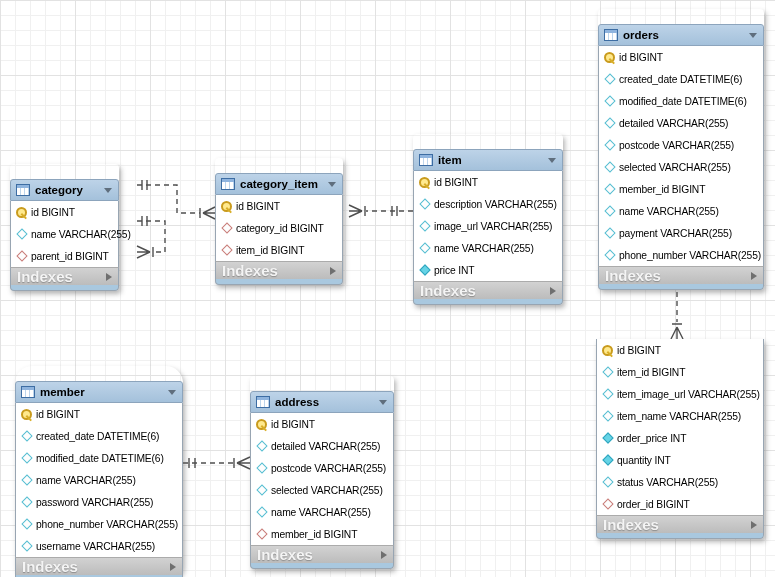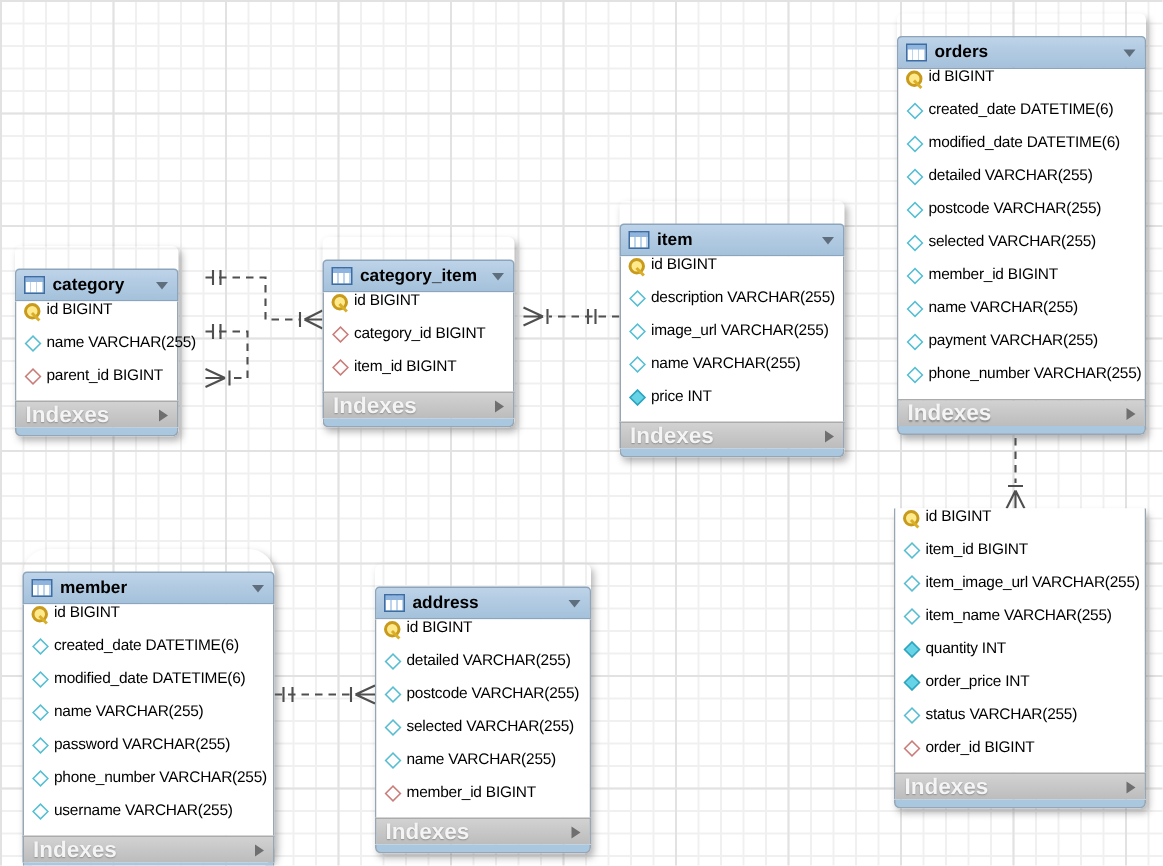--- a/index.html
+++ b/index.html
@@ -30,21 +30,21 @@
             border:1px solid #3d6da3;
             background-image:
               linear-gradient(#8fb4de, #8fb4de),
               repeating-linear-gradient(90deg, #ffffff 0 3px, #bdd5ec 3px 4px);
             background-size:100% 3px, 100% 100%;
             background-repeat:no-repeat, repeat; }
   .caret { width:0; height:0; margin-left:auto;
            border-left:4px solid transparent; border-right:4px solid transparent;
            border-top:5px solid #5f6e7d; }
   .rows { background:#fff; border-left:1px solid #98a5b2; border-right:1px solid #98a5b2; }
-  .row { display:flex; height:22px; background:#fff; }
+  .row { display:flex; align-items:center; height:22px; background:#fff; }
   .ftx { font-size:10.3px; color:#000; white-space:nowrap; letter-spacing:-0.15px; }
   .ic { position:relative; width:12px; height:12px; flex:0 0 12px; margin:0 3px 0 5px; }
   .ic.open::before, .ic.filled::before, .ic.fk::before {
     content:''; position:absolute; left:2px; top:2px; width:6px; height:6px;
     transform:rotate(45deg); }
   .ic.open::before   { background:#fdfdfd; border:1.5px solid #55bed2; }
   .ic.filled::before { background:#66d4e6; border:1.5px solid #2ea4bd; }
   .ic.fk::before     { background:#fdfdfd; border:1.5px solid #c97c78; }
   .ic.key::before { content:''; position:absolute; left:0; top:1px; width:7px; height:7px;
                     border:2px solid #c99b1d; border-radius:50%; background:#ffe98d; }
@@ -382,26 +382,26 @@
         <span class="ftx">item_image_url VARCHAR(255)</span>
       </div>
 
       <div class="row">
         <span class="ic open"></span>
         <span class="ftx">item_name VARCHAR(255)</span>
       </div>
 
       <div class="row">
         <span class="ic filled"></span>
+        <span class="ftx">order_price INT</span>
+      </div>
+
+      <div class="row">
+        <span class="ic filled"></span>
         <span class="ftx">quantity INT</span>
-      </div>
-
-      <div class="row">
-        <span class="ic filled"></span>
-        <span class="ftx">order_price INT</span>
       </div>
 
       <div class="row">
         <span class="ic open"></span>
         <span class="ftx">status VARCHAR(255)</span>
       </div>
 
       <div class="row">
         <span class="ic fk"></span>
         <span class="ftx">order_id BIGINT</span>

